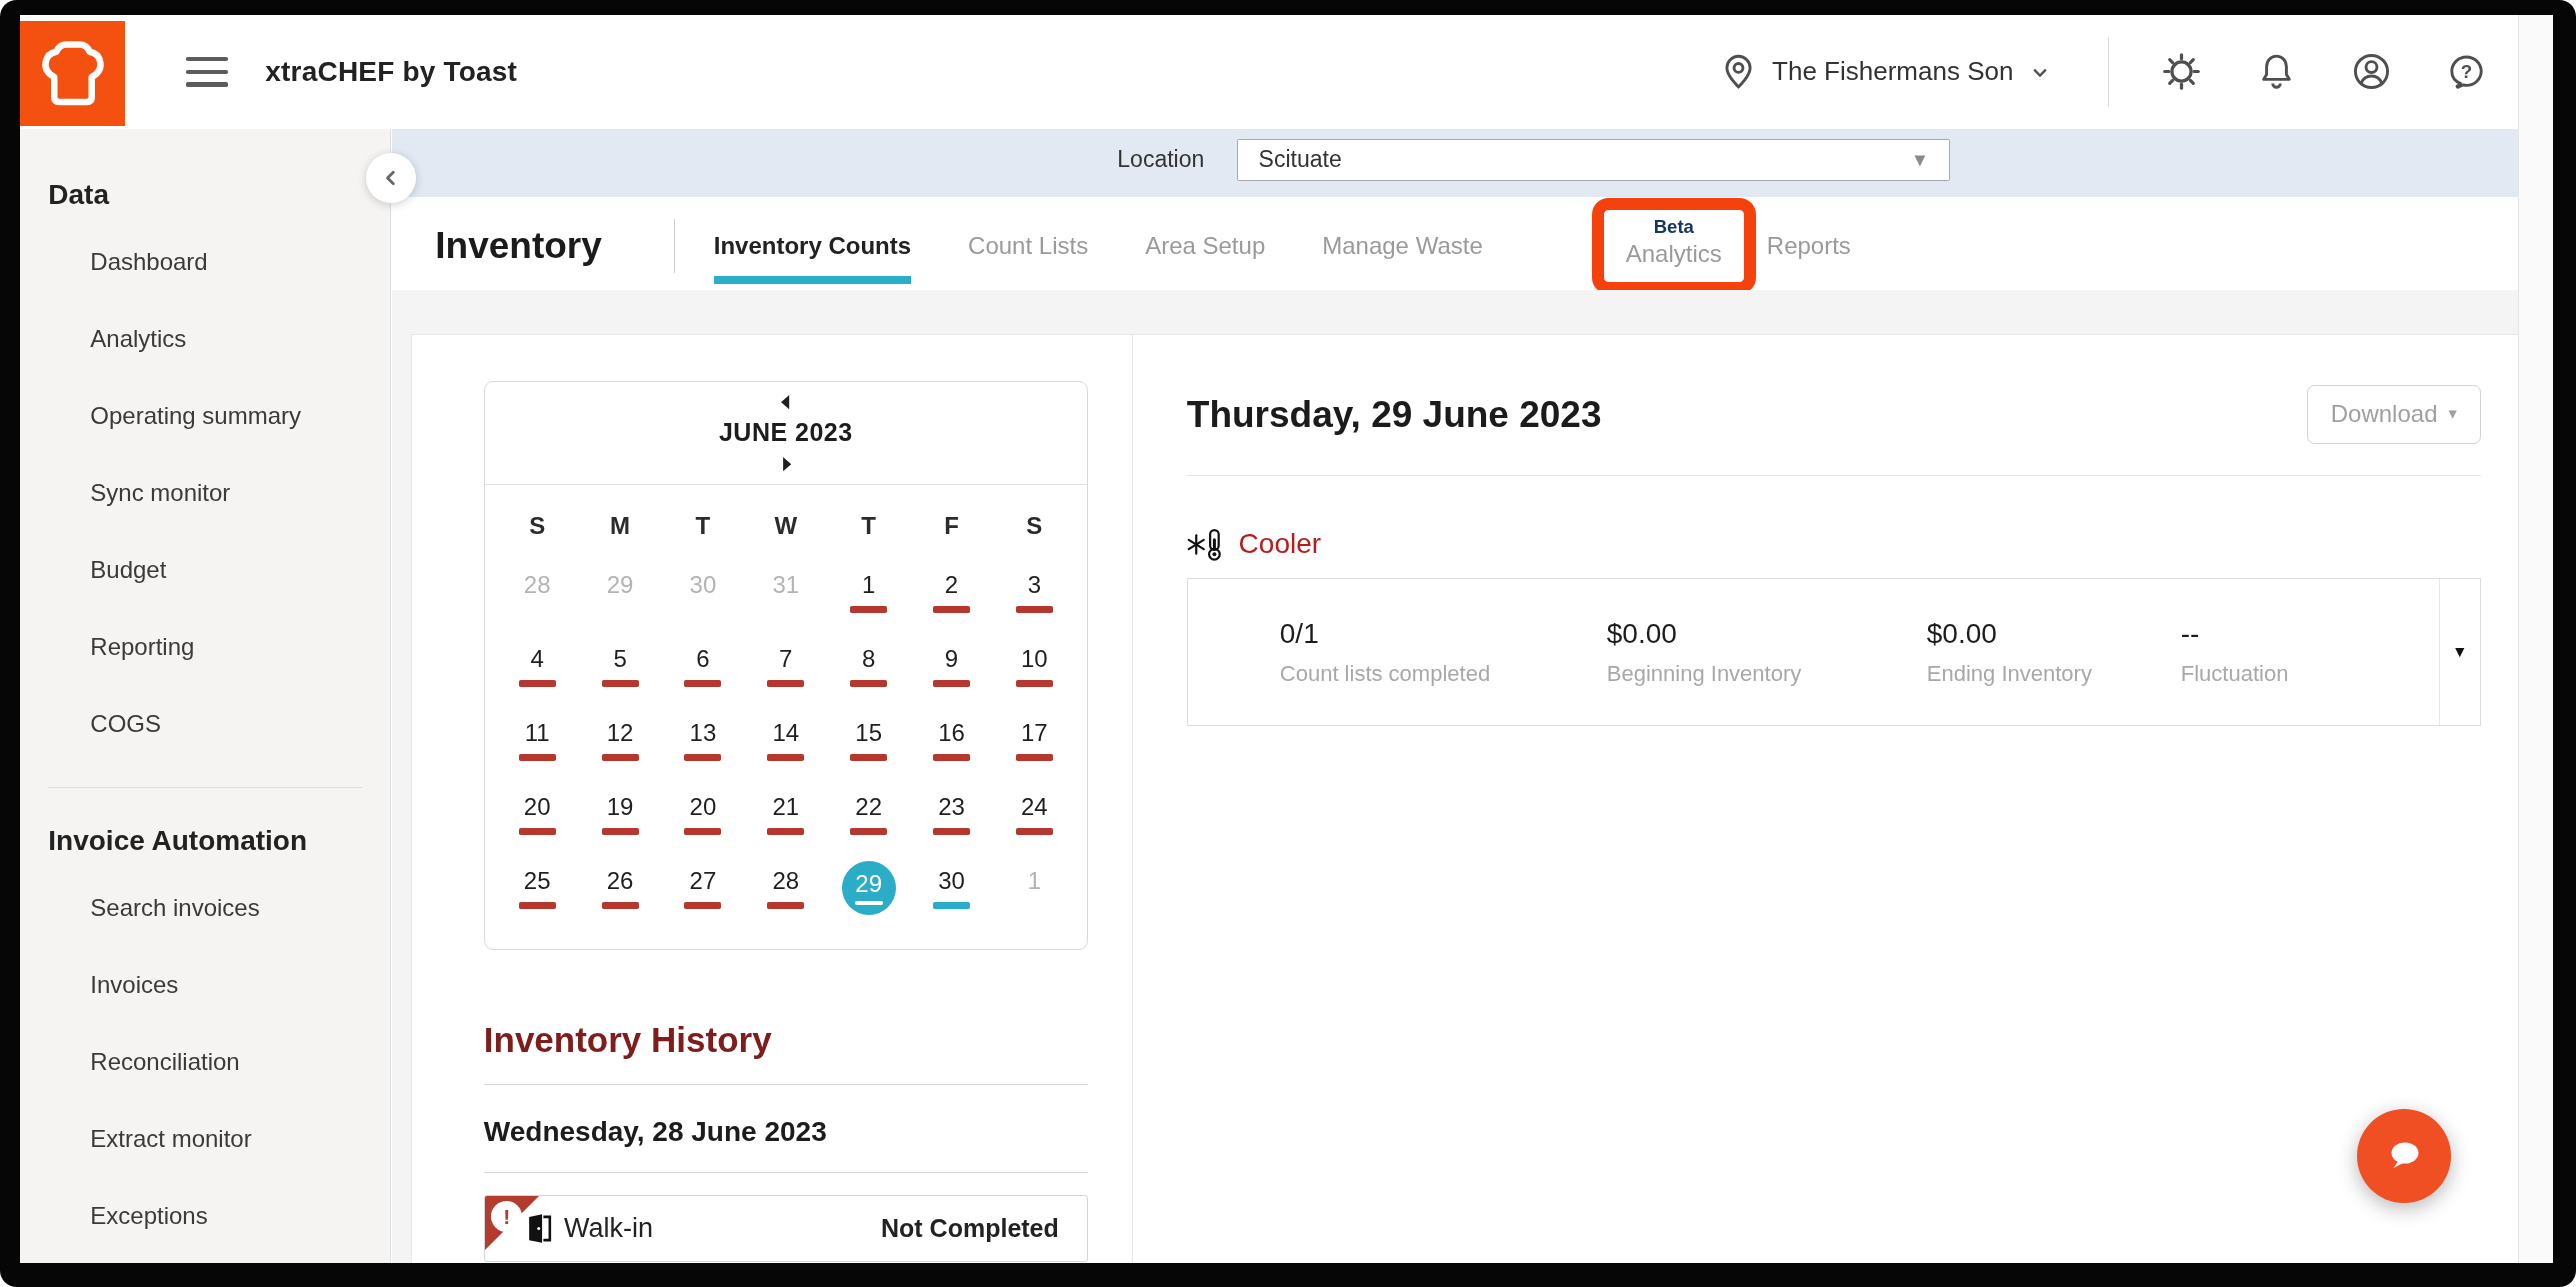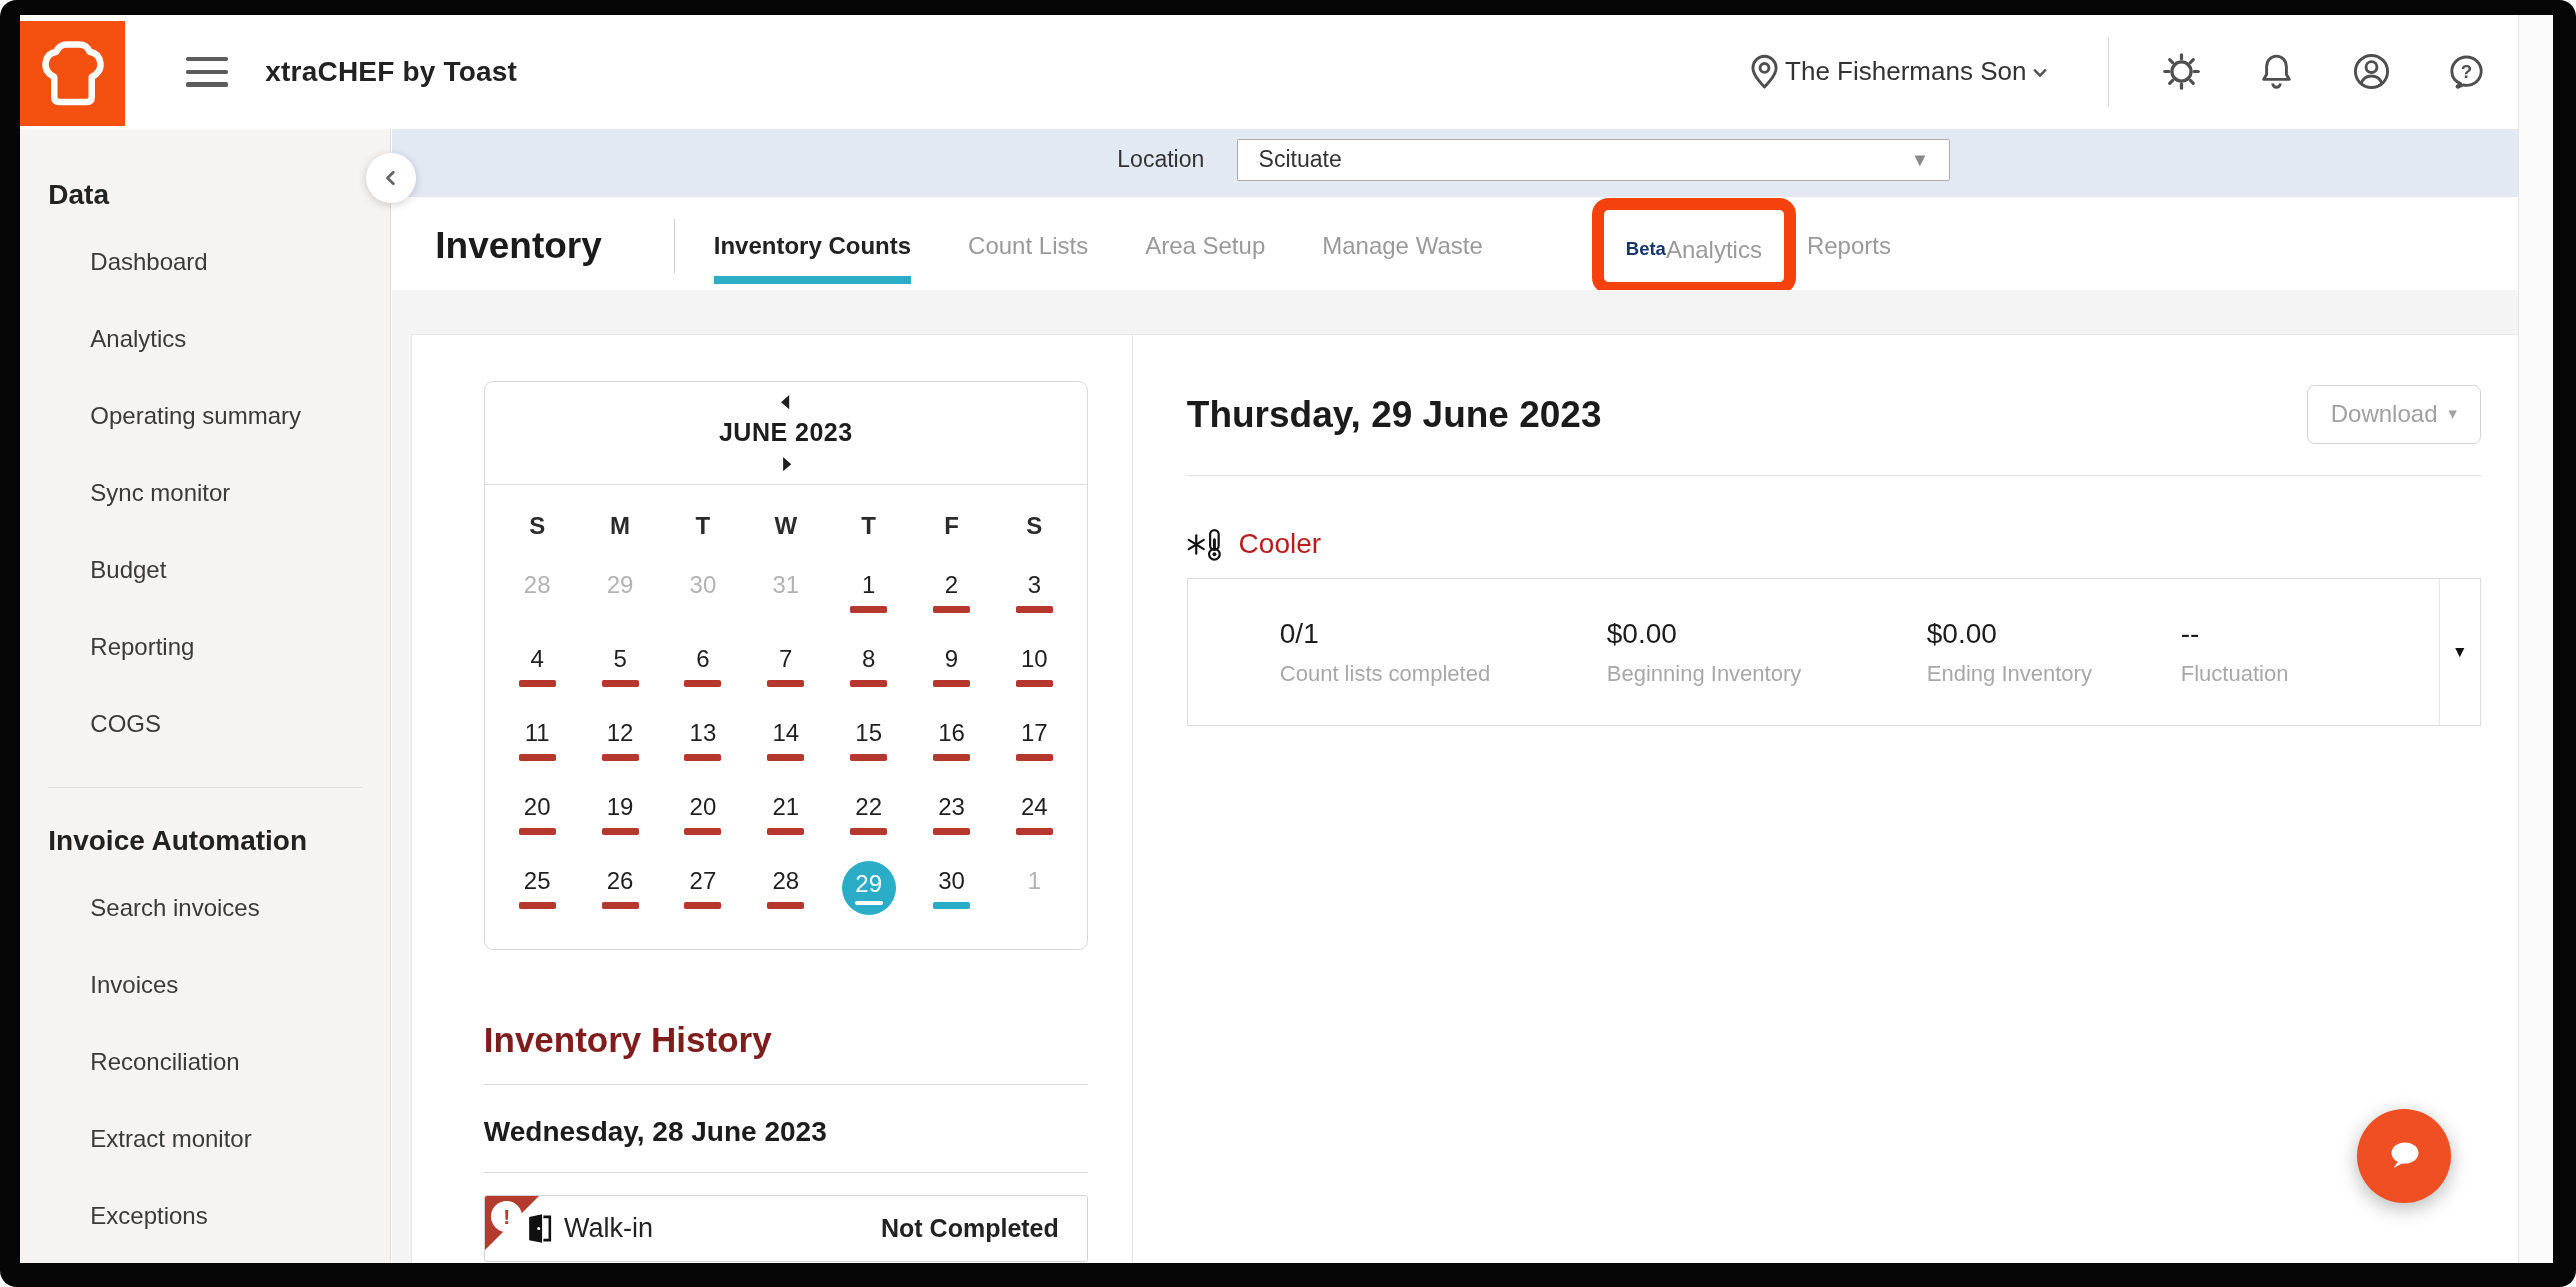--- a/index.html
+++ b/index.html
@@ -12,21 +12,21 @@
   .frame { position:absolute; inset:0; background:#060606; border-radius:16.6px; }
   .app { position:absolute; left:20.3px; top:14.8px; width:2533px; height:1248px; background:#fff; overflow:hidden; }
 
   
   .header { position:absolute; left:0; top:0; width:2533px; height:114px; background:#fff; display:flex; align-items:center; }
   .logo { width:105px; height:105px; margin-top:6.5px; align-self:flex-start; background:#f4500f; display:flex; align-items:center; justify-content:center; flex:0 0 auto; }
   .hamburger { margin-left:61px; width:42px; display:flex; flex-direction:column; gap:8.3px; cursor:pointer; }
   .hamburger span { display:block; height:4.6px; background:#5c5c5c; border-radius:1.8px; }
   .app-title { margin-left:37px; font-size:28px; font-weight:700; letter-spacing:0.2px; color:#222; }
   .header-right { margin-left:auto; display:flex; align-items:center; height:100%; padding-right:66px; }
-  .loc-picker { display:flex; align-items:center; gap:0; cursor:pointer; }
+  .loc-picker { display:flex; align-items:center; gap:13px; cursor:pointer; }
   .loc-name { font-size:26px; color:#333; }
   .hdr-divider { width:0.9px; height:70px; background:#dcdcdc; margin:0 52px 0 54px; }
   .hdr-icons { display:flex; align-items:center; gap:54px; }
   .hicon { width:41px; height:41px; display:flex; align-items:center; justify-content:center; cursor:pointer; }
 
   
   .sidebar { position:absolute; left:0; top:114px; width:371px; height:1134px; background:#f5f4f3; border-right:0.9px solid #ddd; padding-top:50px; }
   .side-section-title { font-size:28px; font-weight:700; color:#222; padding-left:28px; margin-bottom:13px; }
   .side-item { font-size:24px; color:#3a3a3a; padding-left:70px; height:77px; display:flex; align-items:center; cursor:pointer; }
   .side-divider { height:0.9px; background:#ddd; margin:24px 28px 37px 28px; }
@@ -39,21 +39,21 @@
   .loc-select { position:absolute; left:845px; top:10.2px; width:713px; height:42px; background:#fff; border:0.9px solid #a9a9a9; border-radius:1.8px; display:flex; align-items:center; padding:0 20.3px; font-size:23px; color:#333; cursor:pointer; }
   .loc-select .caret { margin-left:auto; color:#8a8a8a; font-size:18.5px; }
 
   .tabrow { position:relative; height:99px; background:#fff; display:flex; align-items:center; padding-left:43px; }
   .page-title { font-size:37px; font-weight:700; color:#1b1b1b; }
   .title-divider { width:0.9px; height:54px; background:#ccc; margin:0 39px 0 72px; }
   .tabs { display:flex; align-items:center; height:100%; gap:57px; }
   .tab { position:relative; height:100%; display:flex; align-items:center; font-size:24px; color:#9a9a9a; cursor:pointer; white-space:nowrap; }
   .tab.active { color:#222; font-weight:700; }
   .tab.active .tab-underline { position:absolute; left:0; right:0; bottom:12px; height:7.4px; background:#2bacc7; }
-  .tab-annotated-box { align-self:center; height:96px; border:12px solid #f5410b; border-radius:16.6px; display:flex; flex-direction:row; align-items:center; justify-content:flex-start; padding:5.5px 22px 0 22px; margin-left:52px; margin-right:-46px; }
+  .tab-annotated-box { align-self:center; height:96px; border:12px solid #f5410b; border-radius:16.6px; display:flex; flex-direction:column; align-items:center; justify-content:flex-start; padding:5.5px 22px 0 22px; margin-left:52px; margin-right:-46px; }
   .beta-label { font-size:18.5px; font-weight:700; color:#16356b; line-height:22px; }
   .tab-annotated-box .tab { height:auto; margin-top:1.8px; }
 
   .content { position:absolute; left:0; top:161px; width:2161px; height:973px; background:#f4f4f4; }
   .panel { position:absolute; left:18.5px; top:44px; width:2109px; height:929px; background:#fff; border:0.9px solid #e6e6e6; border-bottom:none; display:flex; }
   .leftcol { width:721px; flex:0 0 auto; border-right:0.9px solid #e5e5e5; padding:46px 0 0 72px; }
   .rightcol { flex:1; padding:50px 38px 0 54px; }
 
   
   .cal-card { width:604px; border:0.9px solid #d8d8d8; border-radius:9.2px; background:#fff; }

